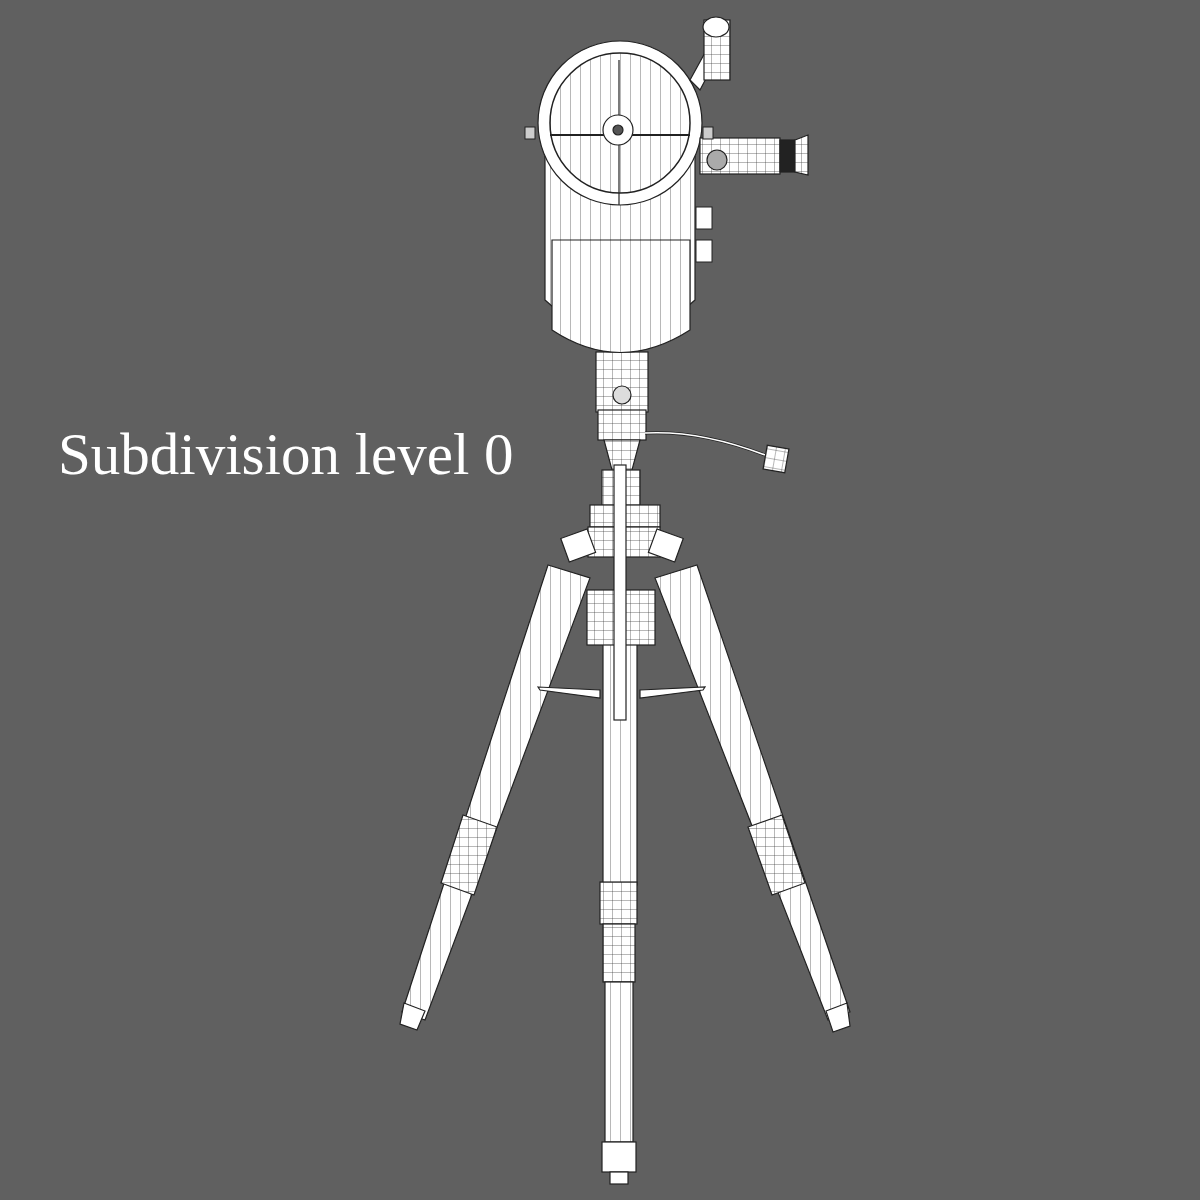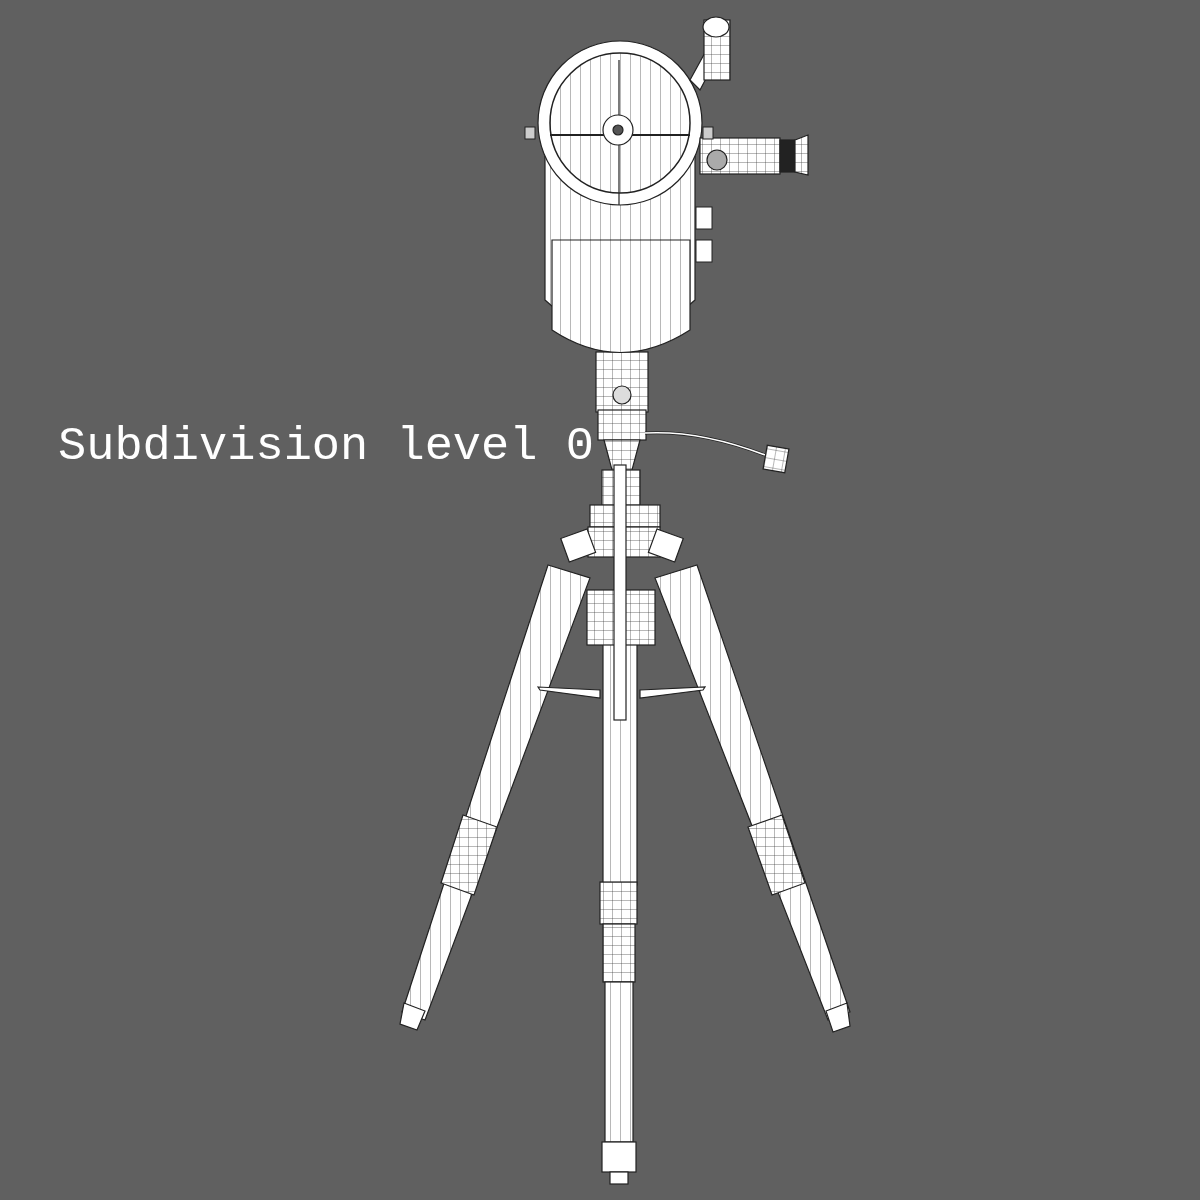--- a/index.html
+++ b/index.html
@@ -1,17 +1,17 @@
 <!DOCTYPE html>
 <html><head>
 <meta charset="utf-8">
 <style>
   html, body { margin:0; padding:0; }
   body { width:1200px; height:1200px; background:#606060; position:relative; overflow:hidden; }
-  .label { position:absolute; left:58px; top:420px; font-family:Liberation Mono, monospace; font-size:47px; color:#ffffff; letter-spacing:0px; white-space:nowrap; }
+  .label { position:absolute; left:58px; top:420px; font-family:Liberation Serif, serif; font-size:59px; color:#ffffff; letter-spacing:0px; white-space:nowrap; }
   svg.scene { position:absolute; left:0; top:0; }
 </style>
 </head>
 <body>
 
 <div class="label">Subdivision level 0</div>
 
 <svg class="scene" width="1200" height="1200" viewBox="0 0 1200 1200" xmlns="http://www.w3.org/2000/svg">
   <defs>
     <pattern id="wireV" width="10" height="10" patternUnits="userSpaceOnUse">

